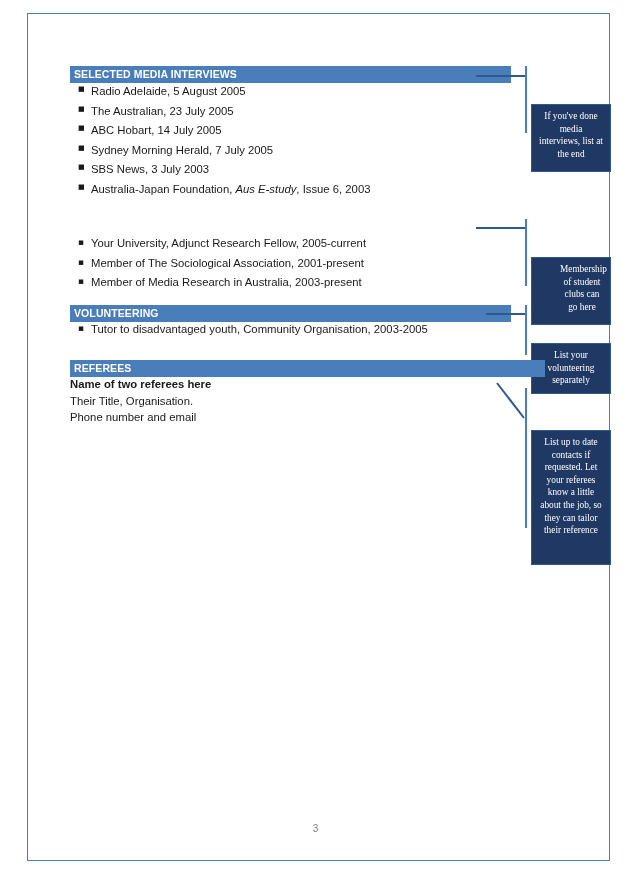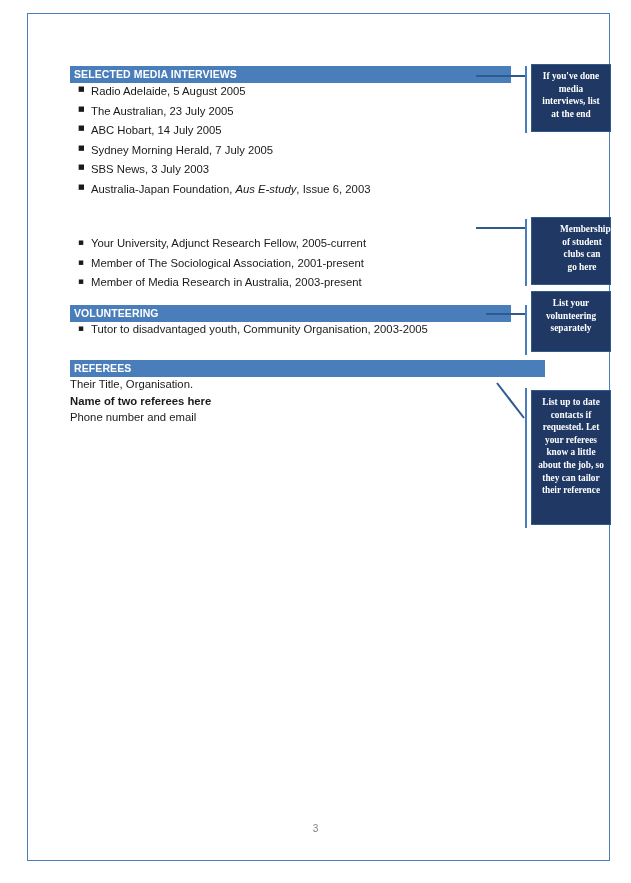--- a/index.html
+++ b/index.html
@@ -119,22 +119,23 @@
   .callout {
     position: absolute;
     background: #1f3864;
     border: 1px solid #2e5a8e;
     box-sizing: border-box;
     color: #ffffff;
     text-align: center;
     font-family: "Liberation Serif", serif;
     font-size: 9.3px;
     line-height: 12.6px;
-    font-weight: bold;
+    font-weight: normal;
     padding: 5px 6px;
+    margin-top: 40px;
   }
 
   
   #page-number {
     position: absolute;
     left: 0;
     top: 823px;
     width: 631px;
     text-align: center;
     font-size: 10px;
@@ -211,30 +212,30 @@
   </div>
   <div class="entry-list" style="top:323px;">
     <div class="entry-row">
       <span class="bullet bullet-square">▪</span>
       <span class="entry-text">Tutor to disadvantaged youth, Community Organisation, 2003-2005</span>
     </div>
   </div>
 
   <div class="connector-h" style="left:486px; top:313px; width:40px;"></div>
   <div class="connector-v" style="left:525px; top:305px; height:50px;"></div>
-  <div class="callout" style="left:531px; top:291px; width:80px; height:61px;">
+  <div class="callout" style="left:531px; top:303px; width:80px; height:51px;">
     <span>List your volunteering separately</span>
   </div>
 
   <div class="section-header" style="top:360px; width:475px;">
     <span class="section-title">REFEREES</span>
   </div>
   <div class="plain-block" style="top:378px;">
+    <div class="plain-line bold">Name of two referees here</div>
     <div class="plain-line">Their Title, Organisation.</div>
-    <div class="plain-line bold">Name of two referees here</div>
     <div class="plain-line">Phone number and email</div>
   </div>
 
   <svg class="connector-diag" style="left:494px; top:380px;" width="36" height="42" viewBox="0 0 36 42">
     <line x1="3" y1="3" x2="30" y2="38" stroke="#2e5a8e" stroke-width="2"></line>
   </svg>
   <div class="connector-v" style="left:525px; top:388px; height:140px;"></div>
   <div class="callout" style="left:531px; top:390px; width:80px; height:135px;">
     <span>List up to date contacts if requested. Let your referees know a little about the job, so they can tailor their reference</span>
   </div>

